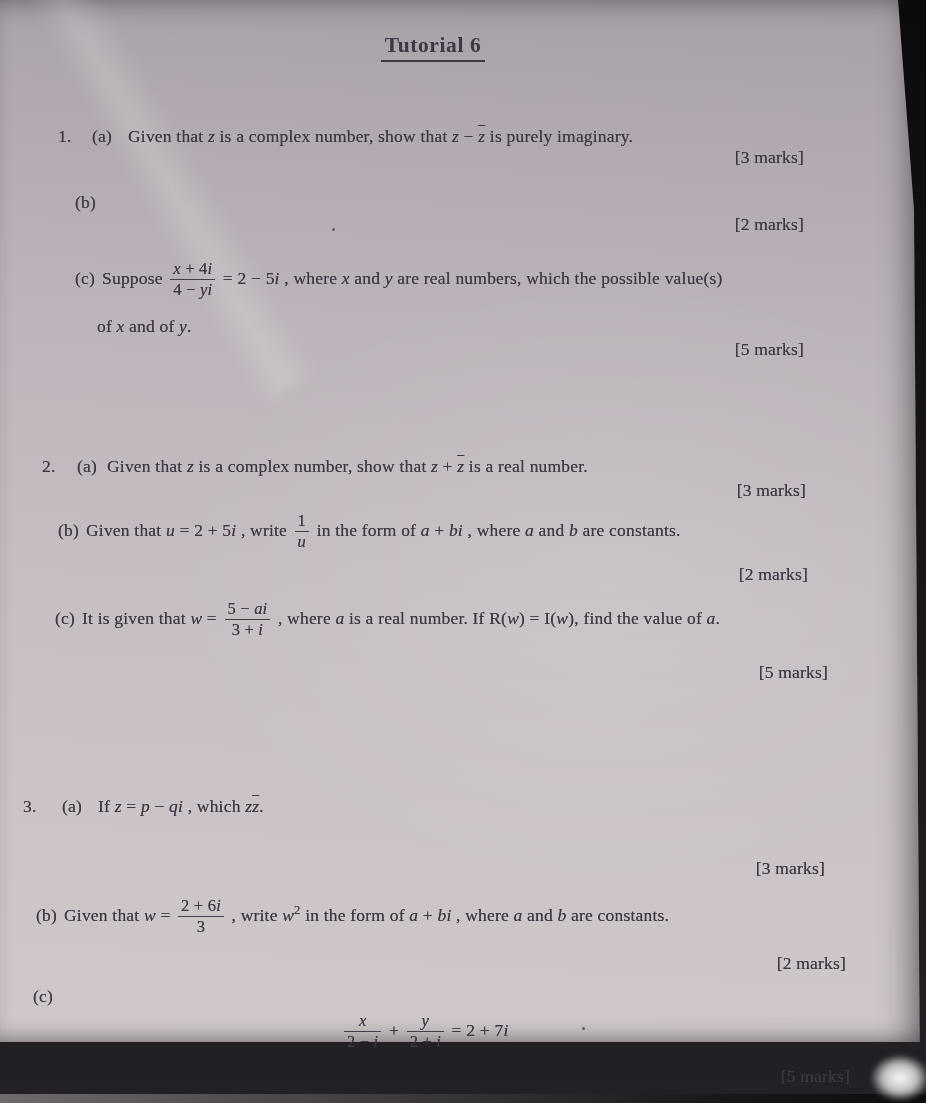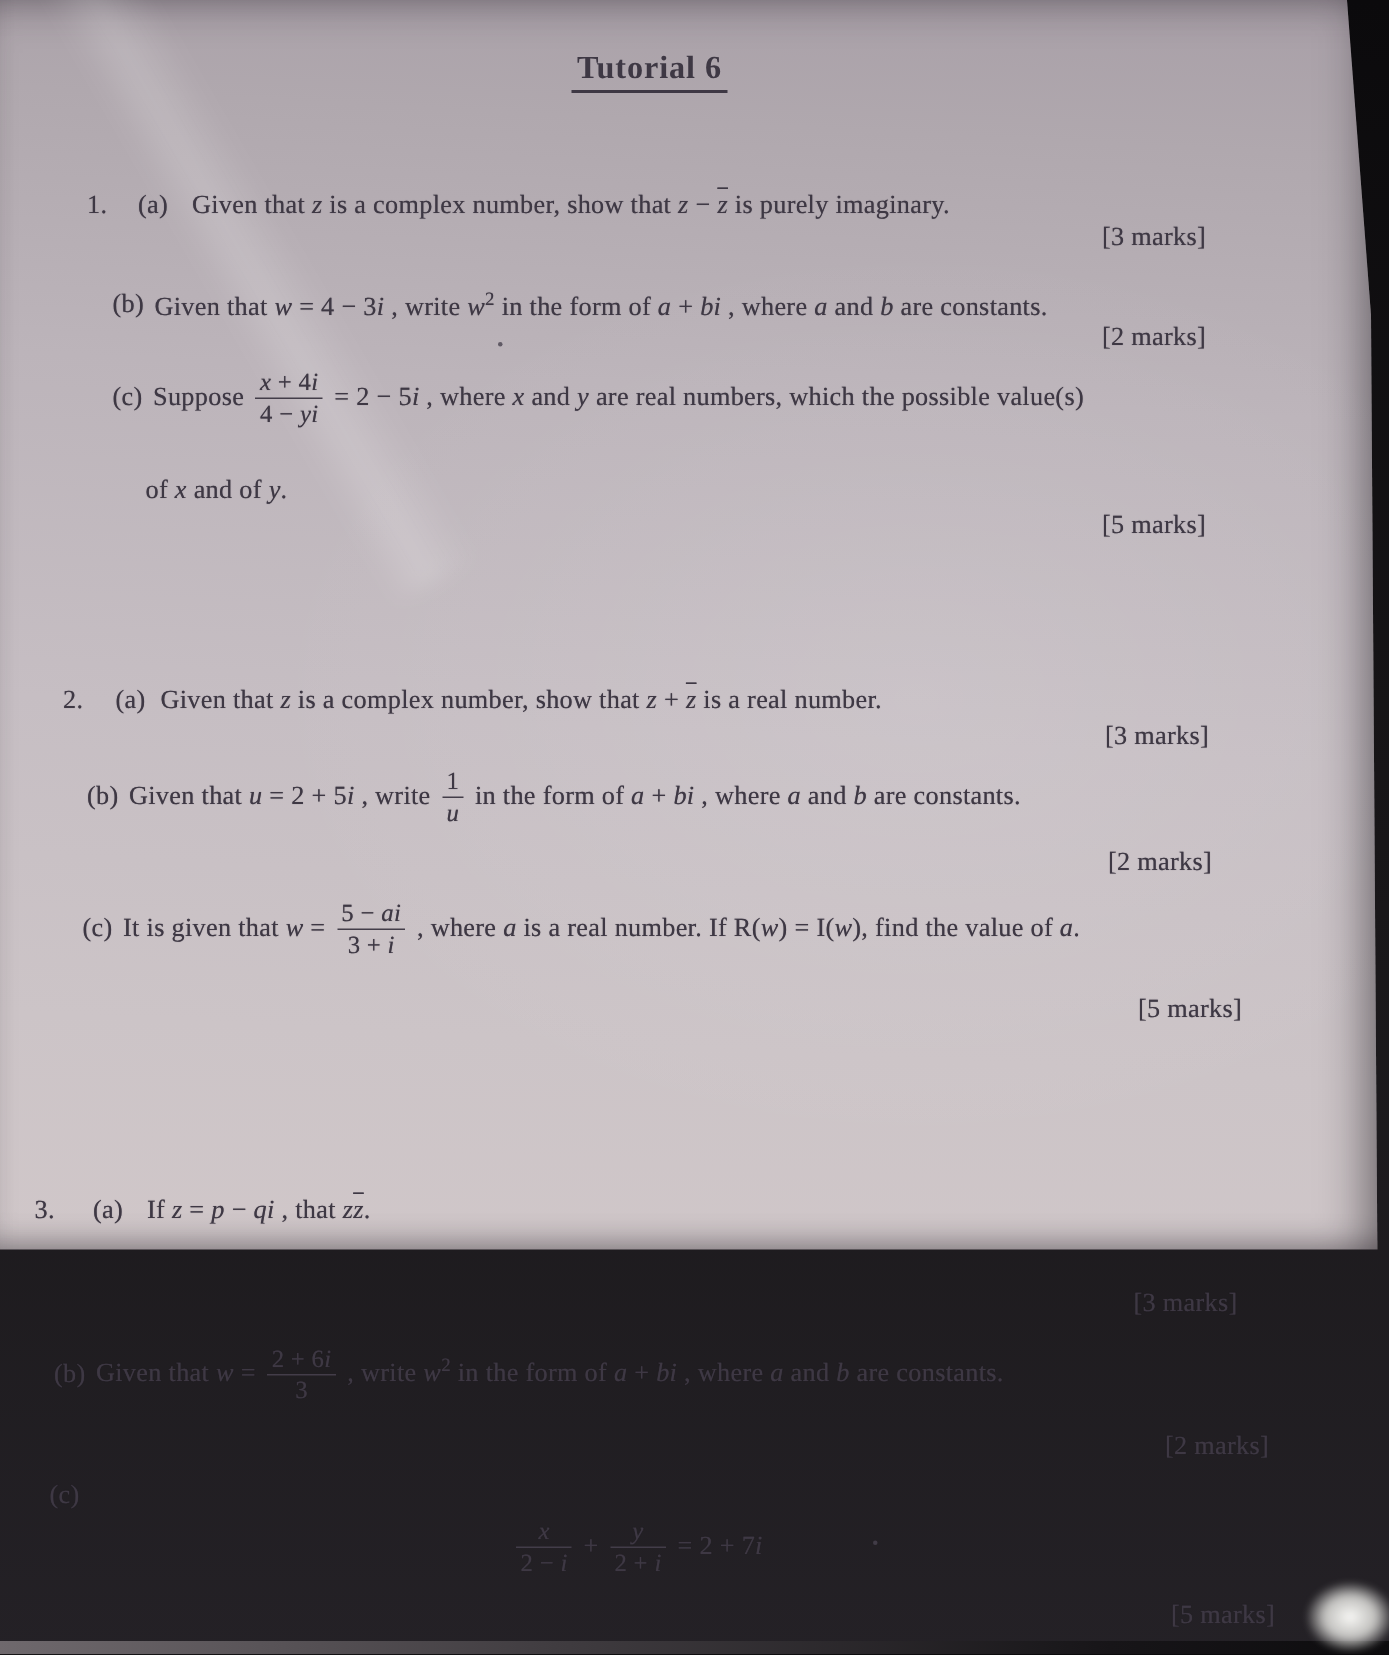--- a/index.html
+++ b/index.html
@@ -3,21 +3,21 @@
 <meta charset="utf-8">
 <style>
   html,body{margin:0;padding:0;background:#000;}
   .stage{
     position:relative;width:926px;height:1103px;overflow:hidden;
     background:linear-gradient(180deg,#0b0a0c 0%,#191719 55%,#242126 100%);
     font-family:"Liberation Serif","DejaVu Serif",serif;
     color:#3e3844;
   }
   .paper{
-    position:absolute;left:0;top:0;width:926px;height:833px;
+    position:absolute;left:0;top:0;width:926px;height:1042px;
     clip-path:polygon(0 0,898px 0,914px 210px,920px 1094px,0 1094px);
     background:
       radial-gradient(620px 430px at 66% 56%, rgba(255,255,255,0.10), rgba(255,255,255,0) 72%),
       linear-gradient(183deg,#a89fa7 0%,#b0a8ae 12%,#bcb4ba 32%,#c6bec3 58%,#ccc4c7 82%,#d0c7c9 100%);
     box-shadow:
       inset -28px 0 32px -14px rgba(20,16,22,0.55),
       inset 0 -14px 18px -10px rgba(40,35,42,0.35),
       inset 0 20px 28px -18px rgba(58,50,60,0.35);
   }
   .streak{
@@ -66,41 +66,40 @@
     <div class="title-wrap">
       <span class="title">Tutorial 6</span>
     </div>
 
     <div class="qnum" style="left:58px;top:126px">1.</div>
     <div class="plabel" style="left:92px;top:126px">(a)</div>
     <div class="line" style="left:128px;top:126px"><span>Given that </span><i>z</i><span> is a complex number, show that </span><i>z</i><span> − </span><i class="ovl">z</i><span> is purely imaginary.</span></div>
     <div class="marks" style="right:122px;top:147px">[3 marks]</div>
 
     <div class="plabel" style="left:75px;top:192px">(b)</div>
-    <div class="line" style="left:103px;top:192px"><span>Given that </span><i>w</i><span> = 4 − 3</span><i>i</i><span> , write </span><i>w</i><sup>2</sup><span> in the form of </span><i>a</i><span> + </span><i>bi</i><span> , where </span><i>a</i><span> and </span><i>b</i><span> are constants.</span></div>
     <div class="marks" style="right:122px;top:214px">[2 marks]</div>
 
-    <div class="line" style="left:75px;top:246px"><span class="plabel-in">(c)</span><span>Suppose </span><span class="frac"><span class="num"><i>x</i><span> + 4</span><i>i</i></span><span class="den"><span>4 − </span><i>yi</i></span></span><span> = 2 − 5</span><i>i</i><span> , where </span><i>x</i><span> and </span><i>y</i><span> are real numbers, which the possible value(s)</span></div>
+    <div class="line" style="left:75px;top:260px"><span class="plabel-in">(c)</span><span>Suppose </span><span class="frac"><span class="num"><i>x</i><span> + 4</span><i>i</i></span><span class="den"><span>4 − </span><i>yi</i></span></span><span> = 2 − 5</span><i>i</i><span> , where </span><i>x</i><span> and </span><i>y</i><span> are real numbers, which the possible value(s)</span></div>
     <div class="line" style="left:97px;top:316px"><span>of </span><i>x</i><span> and of </span><i>y</i><span>.</span></div>
     <div class="marks" style="right:122px;top:339px">[5 marks]</div>
 
     <div class="qnum" style="left:42px;top:456px">2.</div>
     <div class="plabel" style="left:77px;top:456px">(a)</div>
     <div class="line" style="left:107px;top:456px"><span>Given that </span><i>z</i><span> is a complex number, show that </span><i>z</i><span> + </span><i class="ovl">z</i><span> is a real number.</span></div>
     <div class="marks" style="right:120px;top:480px">[3 marks]</div>
 
     <div class="line" style="left:58px;top:512px"><span class="plabel-in">(b)</span><span>Given that </span><i>u</i><span> = 2 + 5</span><i>i</i><span> , write </span><span class="frac"><span class="num"><span>1</span></span><span class="den"><i>u</i></span></span><span> in the form of </span><i>a</i><span> + </span><i>bi</i><span> , where </span><i>a</i><span> and </span><i>b</i><span> are constants.</span></div>
     <div class="marks" style="right:118px;top:564px">[2 marks]</div>
 
     <div class="line" style="left:55px;top:600px"><span class="plabel-in">(c)</span><span>It is given that </span><i>w</i><span> = </span><span class="frac"><span class="num"><span>5 − </span><i>ai</i></span><span class="den"><span>3 + </span><i>i</i></span></span><span> , where </span><i>a</i><span> is a real number. If R(</span><i>w</i><span>) = I(</span><i>w</i><span>), find the value of </span><i>a</i><span>.</span></div>
     <div class="marks" style="right:98px;top:662px">[5 marks]</div>
 
     <div class="qnum" style="left:23px;top:796px">3.</div>
     <div class="plabel" style="left:62px;top:796px">(a)</div>
-    <div class="line" style="left:98px;top:796px"><span>If </span><i>z</i><span> = </span><i>p</i><span> − </span><i>qi</i><span> , that </span><i>z</i><i class="ovl">z</i><span>.</span></div>
+    <div class="line" style="left:98px;top:796px"><span>If </span><i>z</i><span> = </span><i>p</i><span> − </span><i>qi</i><span> , which </span><i>z</i><i class="ovl">z</i><span>.</span></div>
     <div class="marks" style="right:101px;top:858px">[3 marks]</div>
 
     <div class="line" style="left:36px;top:897px"><span class="plabel-in">(b)</span><span>Given that </span><i>w</i><span> = </span><span class="frac"><span class="num"><span>2 + 6</span><i>i</i></span><span class="den"><span>3</span></span></span><span> , write </span><i>w</i><sup>2</sup><span> in the form of </span><i>a</i><span> + </span><i>bi</i><span> , where </span><i>a</i><span> and </span><i>b</i><span> are constants.</span></div>
     <div class="marks" style="right:80px;top:953px">[2 marks]</div>
 
     <div class="plabel" style="left:33px;top:986px">(c)</div>
     <div class="line" style="left:341px;top:1012px"><span class="frac"><span class="num"><i>x</i></span><span class="den"><span>2 − </span><i>i</i></span></span><span> + </span><span class="frac"><span class="num"><i>y</i></span><span class="den"><span>2 + </span><i>i</i></span></span><span> = 2 + 7</span><i>i</i></div>
     <div class="marks" style="right:76px;top:1066px">[5 marks]</div>
 
     <div class="speck" style="left:332px;top:228px;width:3px;height:3px"></div>

